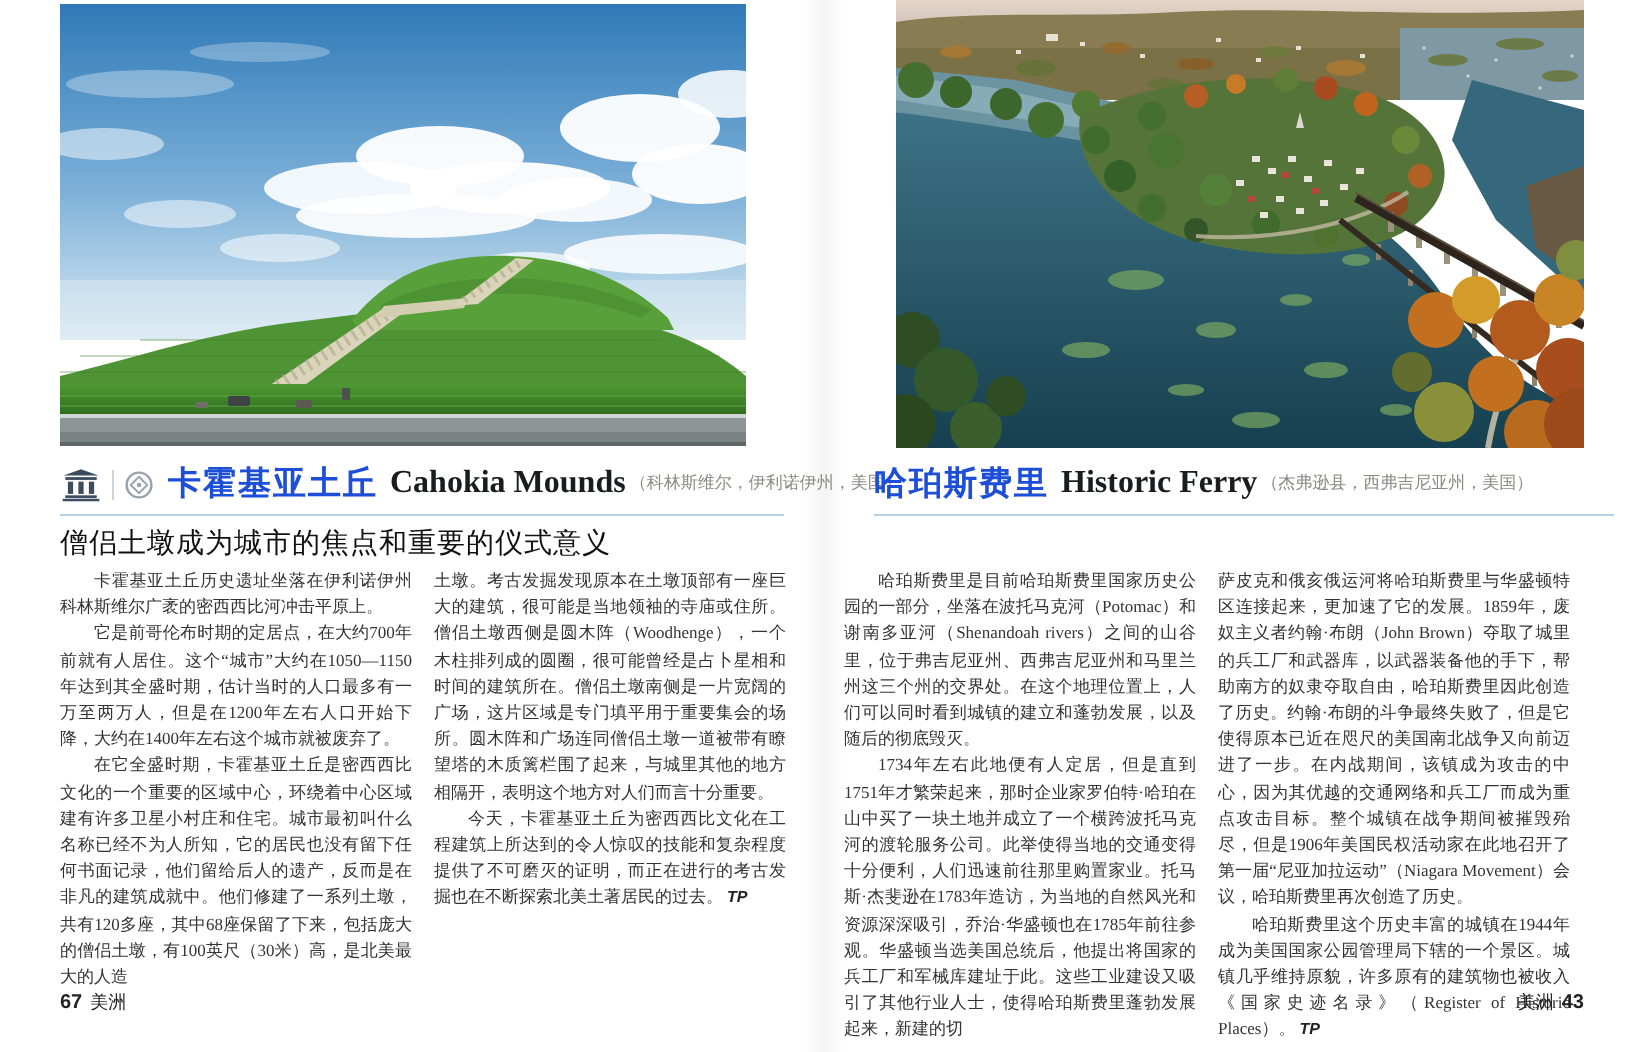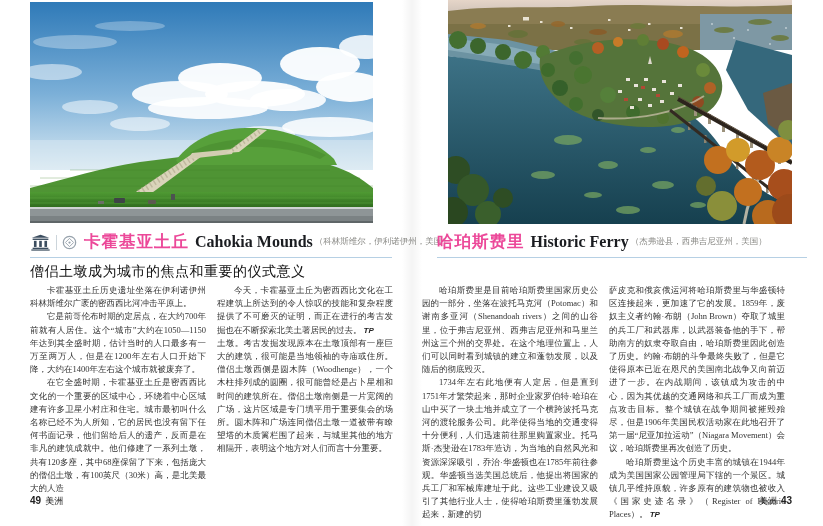--- a/index.html
+++ b/index.html
@@ -13,21 +13,21 @@
   .photo{position:absolute;overflow:hidden;}
   .photo-left{left:30px;top:2px;width:343px;height:221px;}
   .photo-right{left:37px;top:0;width:344px;height:224px;}
   .photo svg{display:block;}
   .head{position:absolute;top:231px;}
   .head-left{left:30px;width:362px;}
   .head-right{left:26px;width:370px;}
   .title-row{display:flex;align-items:center;white-space:nowrap;}
   .icons{display:flex;align-items:center;margin-right:7px;}
   .icon-divider{width:1px;height:15px;background:#ccd5db;margin:0 5px;}
-  h1{font-size:16.5px;font-weight:700;margin:0;color:#ec4899;letter-spacing:1px;}
+  h1{font-size:16.5px;font-weight:700;margin:0;color:#1d4ed8;letter-spacing:1px;}
   .en{font-size:16px;font-weight:700;color:#1a1c20;margin-left:6px;}
   .loc{font-size:8.5px;color:#8a8a86;margin-left:2px;}
   .rule{height:1px;background:#b6d0e4;margin:4px 0 5px 0;}
   .subtitle{font-size:14px;font-weight:400;color:#111;letter-spacing:.5px;}
   .body{position:absolute;top:284px;display:flex;}
   .body-left{left:30px;}
   .body-right{left:11px;}
   .col{width:176px;margin-right:11px;}
   .col:last-child{margin-right:0;}
   .para{margin:0;font-size:8.5px;line-height:13.2px;text-align:justify;text-indent:2em;color:#333;}
@@ -137,27 +137,27 @@
       <div class="subtitle">僧侣土墩成为城市的焦点和重要的仪式意义</div>
     </div>
 
     <div class="body body-left">
       <div class="col">
         <p class="para">卡霍基亚土丘历史遗址坐落在伊利诺伊州科林斯维尔广袤的密西西比河冲击平原上。</p>
         <p class="para">它是前哥伦布时期的定居点，在大约700年前就有人居住。这个“城市”大约在1050—1150年达到其全盛时期，估计当时的人口最多有一万至两万人，但是在1200年左右人口开始下降，大约在1400年左右这个城市就被废弃了。</p>
         <p class="para">在它全盛时期，卡霍基亚土丘是密西西比文化的一个重要的区域中心，环绕着中心区域建有许多卫星小村庄和住宅。城市最初叫什么名称已经不为人所知，它的居民也没有留下任何书面记录，他们留给后人的遗产，反而是在非凡的建筑成就中。他们修建了一系列土墩，共有120多座，其中68座保留了下来，包括庞大的僧侣土墩，有100英尺（30米）高，是北美最大的人造</p>
       </div>
       <div class="col">
+        <p class="para cont">土墩。考古发掘发现原本在土墩顶部有一座巨大的建筑，很可能是当地领袖的寺庙或住所。僧侣土墩西侧是圆木阵（Woodhenge），一个木柱排列成的圆圈，很可能曾经是占卜星相和时间的建筑所在。僧侣土墩南侧是一片宽阔的广场，这片区域是专门填平用于重要集会的场所。圆木阵和广场连同僧侣土墩一道被带有瞭望塔的木质篱栏围了起来，与城里其他的地方相隔开，表明这个地方对人们而言十分重要。</p>
         <p class="para"><span>今天，卡霍基亚土丘为密西西比文化在工程建筑上所达到的令人惊叹的技能和复杂程度提供了不可磨灭的证明，而正在进行的考古发掘也在不断探索北美土著居民的过去。</span><span class="tp">TP</span></p>
-        <p class="para cont">土墩。考古发掘发现原本在土墩顶部有一座巨大的建筑，很可能是当地领袖的寺庙或住所。僧侣土墩西侧是圆木阵（Woodhenge），一个木柱排列成的圆圈，很可能曾经是占卜星相和时间的建筑所在。僧侣土墩南侧是一片宽阔的广场，这片区域是专门填平用于重要集会的场所。圆木阵和广场连同僧侣土墩一道被带有瞭望塔的木质篱栏围了起来，与城里其他的地方相隔开，表明这个地方对人们而言十分重要。</p>
       </div>
     </div>
 
     <div class="footer footer-left">
-      <b>49</b><span>美洲</span>
+      <b>67</b><span>美洲</span>
     </div>
   </div>
 
   <div class="page page-right">
 
     <div class="photo photo-right">
       <svg width="344" height="224" viewBox="0 0 344 224">
         <defs>
           <linearGradient id="water" x1="0" y1="0" x2="0" y2="1">
             <stop offset="0" stop-color="#3d7286"></stop>

